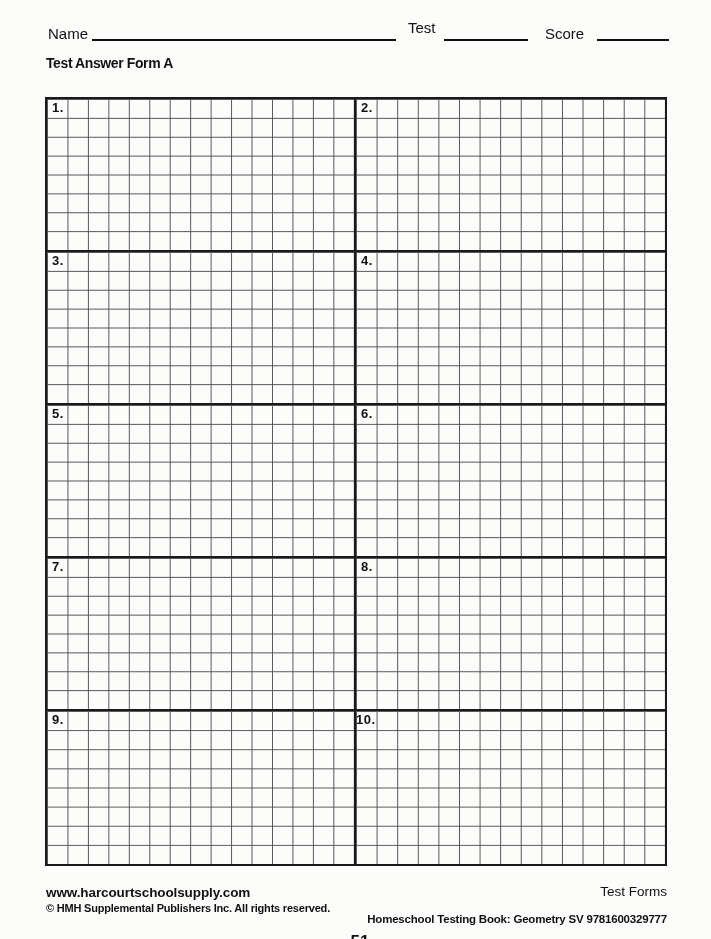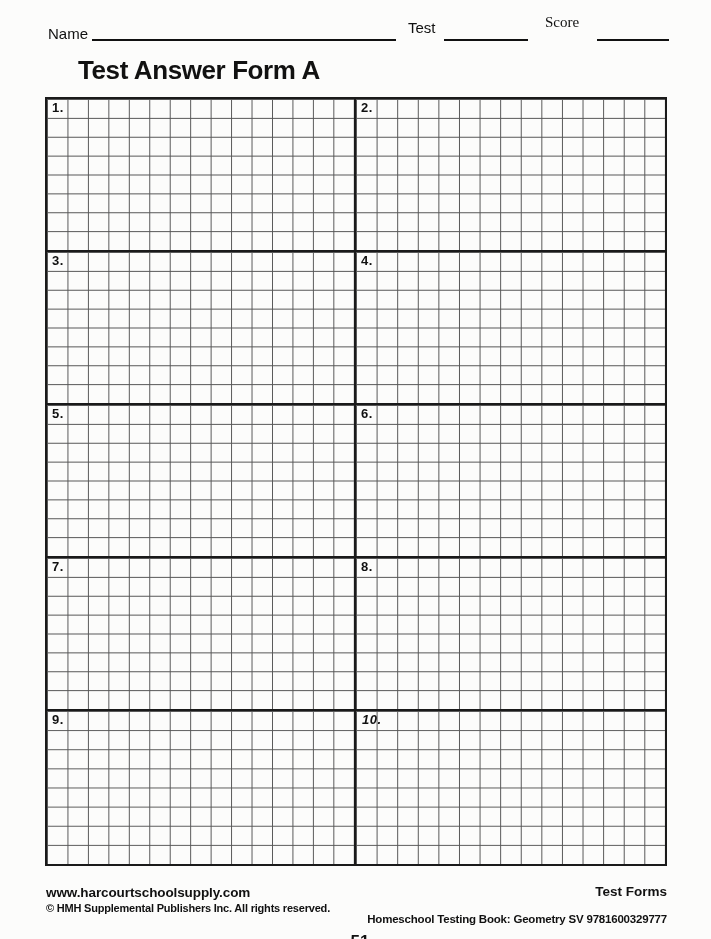--- a/index.html
+++ b/index.html
@@ -33,33 +33,32 @@
   }
   .blank-line {
     position: absolute;
     height: 2px;
     background: var(--ink);
   }
   .name-label  { left: 48px;  top: 25px; }
   .name-line   { left: 92px;  top: 39px; width: 304px; }
   .test-label  { left: 408px; top: 19px; }
   .test-line   { left: 444px; top: 39px; width: 84px; }
-  .score-label { left: 545px; top: 14px; font-family: Liberation Serif, serif; }
+  .score-label { left: 545px; top: 25px; }
   .score-line  { left: 597px; top: 39px; width: 72px; }
 
   
   .title {
     position: absolute;
     left: 46px;
     top: 55px;
-    font-size: 26px;
+    font-size: 14px;
     font-weight: bold;
     letter-spacing: -0.4px;
     color: var(--ink);
-    margin-left: 32px;
   }
 
   
   .answer-grid {
     position: absolute;
     left: 45px;
     top: 97px;
     width: 622px;
     height: 769px;
     border: 2px solid var(--section-border);
@@ -79,21 +78,21 @@
   .section:nth-child(-n+8) { border-bottom: 2px solid var(--section-border); }
   .section-num {
     position: absolute;
     top: 1px;
     left: 5px;
     font-size: 13px;
     font-weight: bold;
     color: var(--ink);
     letter-spacing: 0.5px;
   }
-  .section:nth-child(10) .section-num { left: 6px; font-style: italic; }
+  .section:nth-child(10) .section-num { left: 0; }
 
   
   .footer-left {
     position: absolute;
     left: 46px;
     top: 885px;
   }
   .footer-site {
     font-size: 13.5px;
     font-weight: bold;
@@ -116,21 +115,21 @@
     margin-top: 44px;
   }
   .footer-right {
     position: absolute;
     right: 44px;
     top: 884px;
     text-align: right;
   }
   .footer-series {
     font-size: 13.5px;
-    font-weight: bold;
+    font-weight: normal;
   }
   .footer-book {
     margin-top: 14px;
     font-size: 11.5px;
     font-weight: bold;
     letter-spacing: -0.2px;
   }
 </style>
 </head>
 <body>

